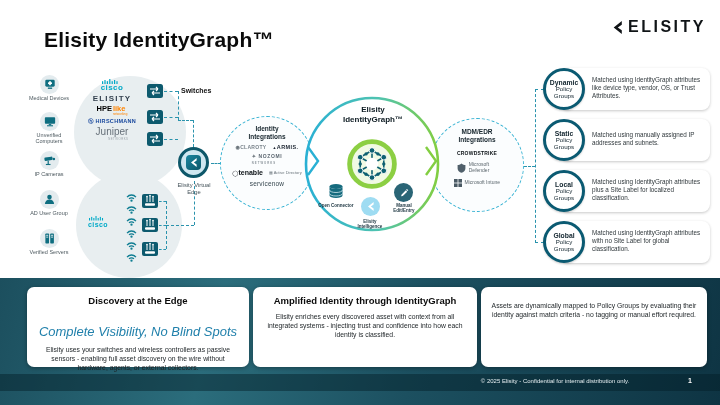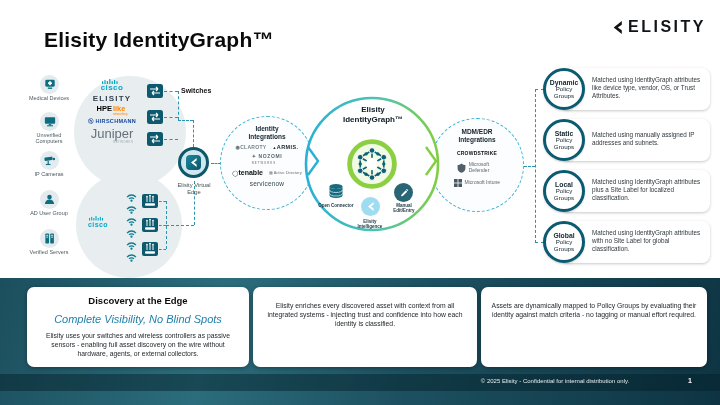--- a/index.html
+++ b/index.html
@@ -20,21 +20,21 @@
   .dashc{position:absolute;border:1.4px dashed #38b3d3;border-radius:50%;background:#fbfdfe;box-sizing:border-box;}
   
   .vstack{position:absolute;left:82px;top:79px;width:60px;display:flex;flex-direction:column;align-items:center;gap:2px;}
   .cisco-txt{color:#00a9c7;font-weight:bold;font-size:8px;letter-spacing:.4px;line-height:1;}
   .arista{font-weight:bold;font-size:8px;color:#33404e;letter-spacing:1.2px;}
   .hpe-row{display:flex;align-items:flex-start;gap:1px;line-height:1;}
   .hpe{font-weight:bold;font-size:7.5px;color:#000;}
   .aruba{font-weight:bold;font-size:7.5px;color:#ff8300;}
   .aruba-sub{font-size:3px;color:#ff8300;text-align:left;}
   .hirsch{font-weight:bold;font-size:5.5px;color:#16469c;letter-spacing:.3px;}
-  .juniper{font-size:13px;color:#667079;line-height:1;}
+  .juniper{font-size:10px;color:#667079;line-height:1;}
   .juniper-sub{font-size:2.8px;color:#9aa2a9;text-align:right;letter-spacing:.5px;}
   .switch-label{position:absolute;left:181px;top:87px;font-size:7px;font-weight:bold;color:#111;}
   
   .ve{position:absolute;left:178px;top:147px;width:31px;height:31px;border-radius:50%;border:3px solid #0d5769;background:#cfe7f0;display:flex;align-items:center;justify-content:center;box-sizing:border-box;}
   .ve-badge{width:15px;height:15px;border-radius:4px;background:linear-gradient(135deg,#1b87a0,#0d5769);display:flex;align-items:center;justify-content:center;}
   .ve-label{position:absolute;left:171px;top:182px;width:46px;text-align:center;font-size:5.8px;color:#45535a;line-height:1.2;}
   
   .circ-title{position:absolute;text-align:center;font-weight:bold;font-size:6.5px;color:#15242c;line-height:1.2;}
   .logo-col{position:absolute;display:flex;flex-direction:column;align-items:center;}
   .lrow{display:flex;align-items:center;justify-content:center;gap:6px;}
@@ -57,21 +57,21 @@
   .pcard{position:absolute;left:560px;width:150px;height:42px;background:#fff;border-radius:8px;box-shadow:0 1px 3px rgba(0,0,0,.22);}
   .pgc{position:absolute;left:543px;width:42px;height:42px;border-radius:50%;background:#fff;border:3px solid #0a5a72;box-sizing:border-box;display:flex;flex-direction:column;align-items:center;justify-content:center;z-index:3;box-shadow:0 1px 2px rgba(0,0,0,.18);line-height:1.05;}
   .pgc .n{font-size:6.8px;font-weight:bold;color:#10232d;}
   .pgc .s{font-size:6.2px;color:#10232d;}
   .pdesc{position:absolute;left:592px;width:114px;font-size:6.3px;color:#30383c;line-height:1.3;}
   
   .band{position:absolute;left:0;top:278px;width:720px;height:127px;
         background:linear-gradient(105deg,#1c4f5e 0%,#2b6d7c 30%,#1c5060 58%,#0e3443 100%);}
   .bcard{position:absolute;top:287px;height:80px;background:#fff;border-radius:7px;box-shadow:0 1px 4px rgba(0,0,0,.35);text-align:center;box-sizing:border-box;padding:8px 9px 0 9px;}
   .bc-title{font-size:9.5px;font-weight:bold;color:#0c0c0c;}
-  .bc-sub{font-size:11px;font-style:italic;color:#2180ab;margin-top:7px;}
+  .bc-sub{font-size:13px;font-style:italic;color:#2180ab;margin-top:18px;}
   .bc-body{font-size:6.8px;color:#1d2326;line-height:1.35;margin-top:6px;}
   .footer-bar{position:absolute;left:0;top:374px;width:720px;height:17px;background:rgba(3,28,38,0.45);}
   .footer-text{position:absolute;left:430px;top:378px;width:250px;text-align:center;font-size:6px;color:#e4edf0;}
   .page-num{position:absolute;left:688px;top:377px;font-size:7px;font-weight:bold;color:#fff;}
   svg{display:block;}
 </style>
 </head>
 <body>
 
 <div class="slide">
@@ -477,20 +477,21 @@
   <div class="pdesc" style="top:229px;">Matched using IdentityGraph attributes with no Site Label for global classification.</div>
 
   <div class="band"></div>
 
   <div class="bcard" style="left:27px;width:222px;">
     <div class="bc-title">Discovery at the Edge</div>
     <div class="bc-sub">Complete Visibility, No Blind Spots</div>
     <div class="bc-body">Elisity uses your switches and wireless controllers as passive sensors - enabling full asset discovery on the wire without hardware, agents, or external collectors.</div>
   </div>
   <div class="bcard" style="left:253px;width:224px;">
+    <div class="bc-title">Amplified Identity through IdentityGraph</div>
     <div class="bc-body">Elisity enriches every discovered asset with context from all integrated systems - injecting trust and confidence into how each identity is classified.</div>
   </div>
   <div class="bcard" style="left:481px;width:226px;">
     <div class="bc-body">Assets are dynamically mapped to Policy Groups by evaluating their identity against match criteria - no tagging or manual effort required.</div>
   </div>
 
   <div class="footer-bar"></div>
   <div class="footer-text">© 2025 Elisity - Confidential for internal distribution only.</div>
   <div class="page-num">1</div>
 

